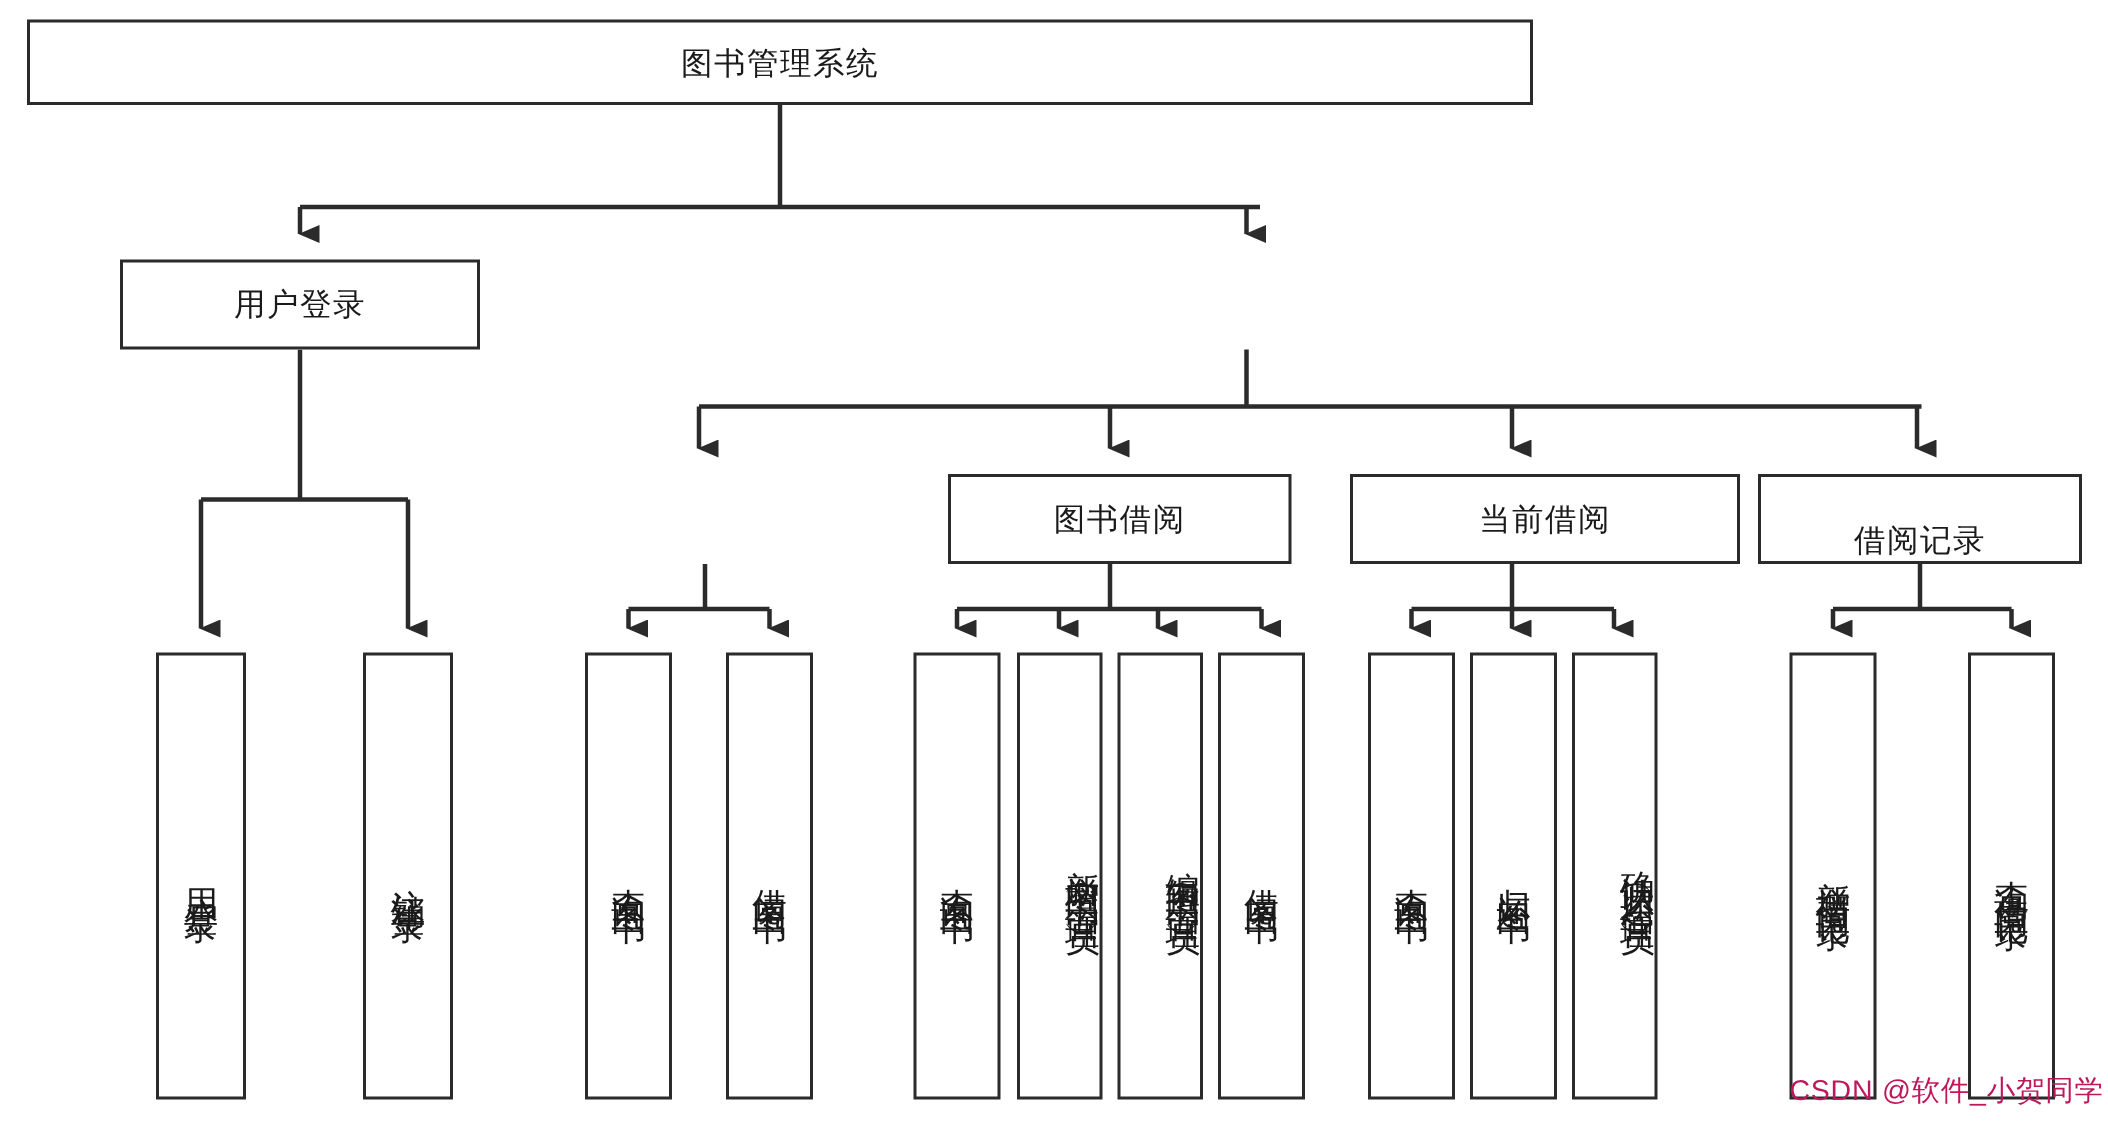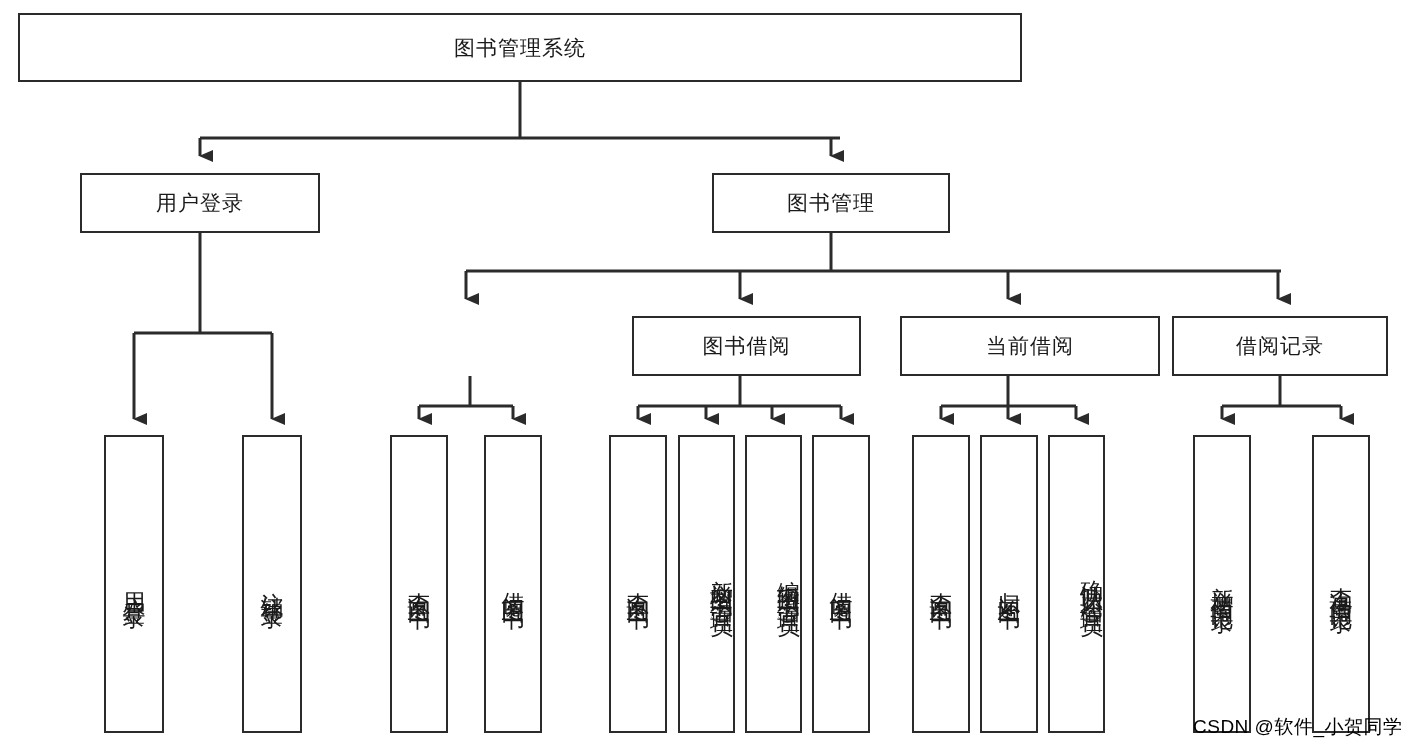--- a/index.html
+++ b/index.html
@@ -52,21 +52,21 @@
   .node.vert.topalign {
     align-items: flex-start;
   }
   .node-label {
     display: block;
     white-space: pre-line;
   }
   .watermark {
     position: absolute;
     font-size: 19px;
-    color: #000000;
+    color: #be185d;
     letter-spacing: 0.5px;
     white-space: nowrap;
   }
 </style>
 </head>
 <body>
 
 <div id="canvas">
 
   <svg id="wires" viewBox="0 0 1405 747">
@@ -113,42 +113,39 @@
       <path d="M 1076 406 L 1076 419" marker-end="url(#arrow)"></path>
 
       <path d="M 1280 376 L 1280 406"></path>
       <path d="M 1222 406 L 1341 406"></path>
       <path d="M 1222 406 L 1222 419" marker-end="url(#arrow)"></path>
       <path d="M 1341 406 L 1341 419" marker-end="url(#arrow)"></path>
 
     </g>
   </svg>
 
-  <div class="node horiz" style="left:18px; top:13px; width:1004px; height:69px;font-family:Liberation Serif, serif;">
+  <div class="node horiz" style="left:18px; top:13px; width:1004px; height:57px;font-family:Liberation Serif, serif;">
     <span class="node-label">图书管理系统</span>
   </div>
 
   <div class="node horiz" style="left:80px; top:173px; width:240px; height:60px;">
     <span class="node-label">用户登录</span>
   </div>
 
-  <div class="node horiz" style="left:712px; top:173px; width:238px; height:60px;">
-    <span class="node-label">图书管理</span>
-  </div>
 
 
   <div class="node horiz" style="left:632px; top:316px; width:229px; height:60px;">
     <span class="node-label">图书借阅</span>
   </div>
 
   <div class="node horiz" style="left:900px; top:316px; width:260px; height:60px;">
     <span class="node-label">当前借阅</span>
   </div>
 
-  <div class="node horiz" style="left:1172px; top:316px; width:216px; height:60px;">
+  <div class="node horiz" style="left:1172px; top:316px; width:216px; height:60px;align-items:flex-end;">
     <span class="node-label">借阅记录</span>
   </div>
 
   <div class="node vert" style="left:104px; top:435px; width:60px; height:298px;">
     <span class="node-label">用户登录</span>
   </div>
   <div class="node vert" style="left:242px; top:435px; width:60px; height:298px;">
     <span class="node-label">注销登录</span>
   </div>
 

